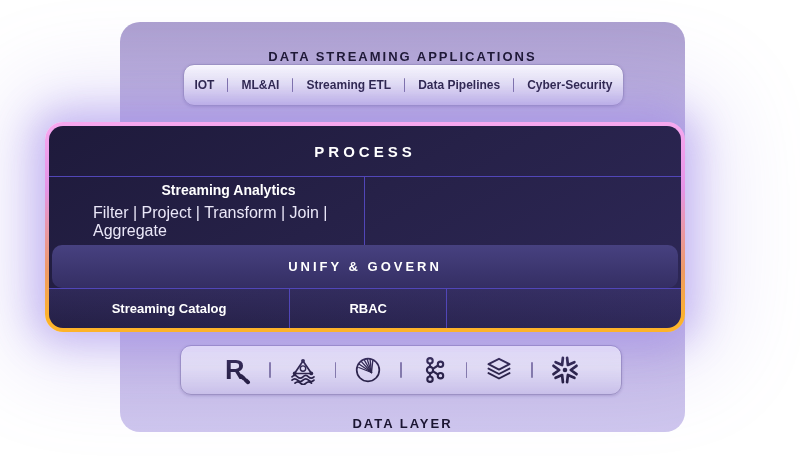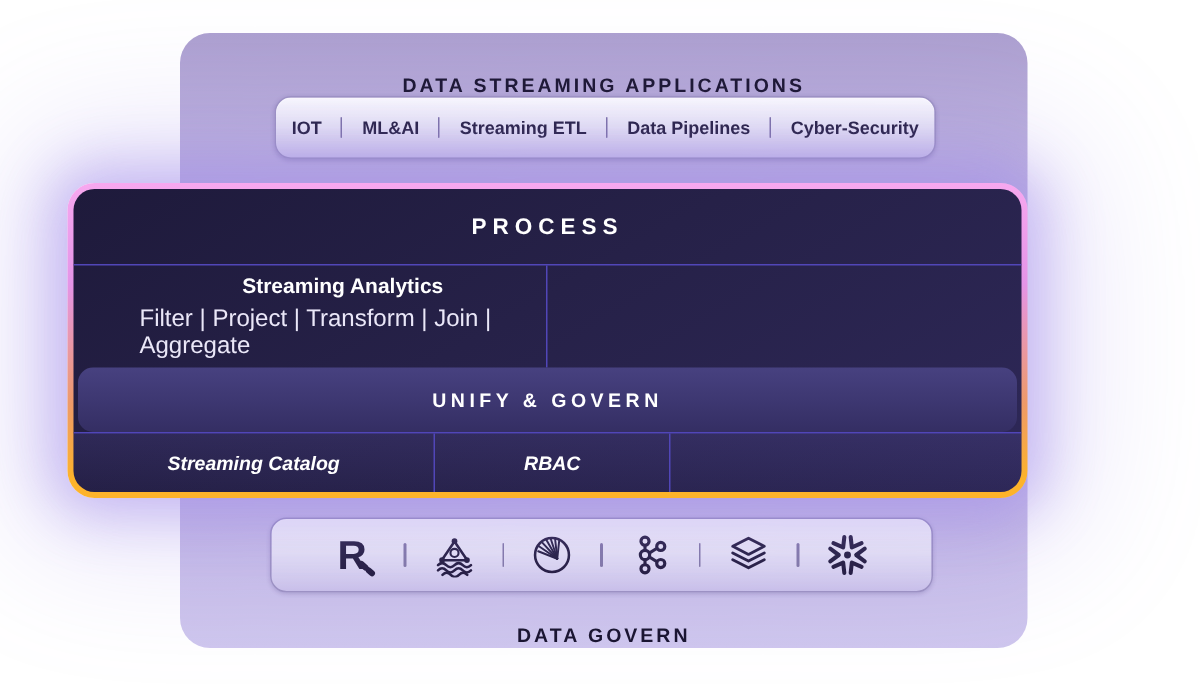--- a/index.html
+++ b/index.html
@@ -66,21 +66,21 @@
     flex:0 0 43px;margin:0 3px;border-radius:10px;
     background:linear-gradient(180deg,#474180 0%,#342e63 100%);
     display:flex;align-items:center;justify-content:center;
     font-size:13px;font-weight:700;letter-spacing:3px;
   }
   .footer-row{
     flex:1;display:grid;grid-template-columns:38% 25% 37%;
     border-top:1px solid #5146b8;
     background:linear-gradient(180deg,rgba(94,84,168,.20),rgba(38,32,78,.06));
   }
-  .footer-cell{display:flex;align-items:center;justify-content:center;font-size:13px;font-weight:700;font-style:italic;}
+  .footer-cell{display:flex;align-items:center;justify-content:center;font-size:13px;font-weight:700;}
   .footer-cell.mid{border-left:1px solid #5146b8;border-right:1px solid #5146b8;}
 </style>
 </head>
 <body>
 
 <div class="stage">
 
   <section class="panel">
 
     <h2 class="section-title apps-title">DATA STREAMING APPLICATIONS</h2>
@@ -175,21 +175,21 @@
             <path d="M26.5 10.8 L20.8 15 L26.5 19.2" transform="rotate(120 15 15)"></path>
             <path d="M26.5 10.8 L20.8 15 L26.5 19.2" transform="rotate(180 15 15)"></path>
             <path d="M26.5 10.8 L20.8 15 L26.5 19.2" transform="rotate(240 15 15)"></path>
             <path d="M26.5 10.8 L20.8 15 L26.5 19.2" transform="rotate(300 15 15)"></path>
           </g>
           <circle cx="15" cy="15" r="2.3" fill="#201a3a"></circle>
         </svg>
       </span>
     </div>
 
-    <h2 class="section-title data-layer-title">DATA GOVERN</h2>
+    <h2 class="section-title data-layer-title">DATA LAYER</h2>
   </section>
 
   <section class="frame">
     <div class="frame-inner">
 
       <header class="process-header">
         <h1 class="process-title">PROCESS</h1>
       </header>
 
       <div class="row2">

